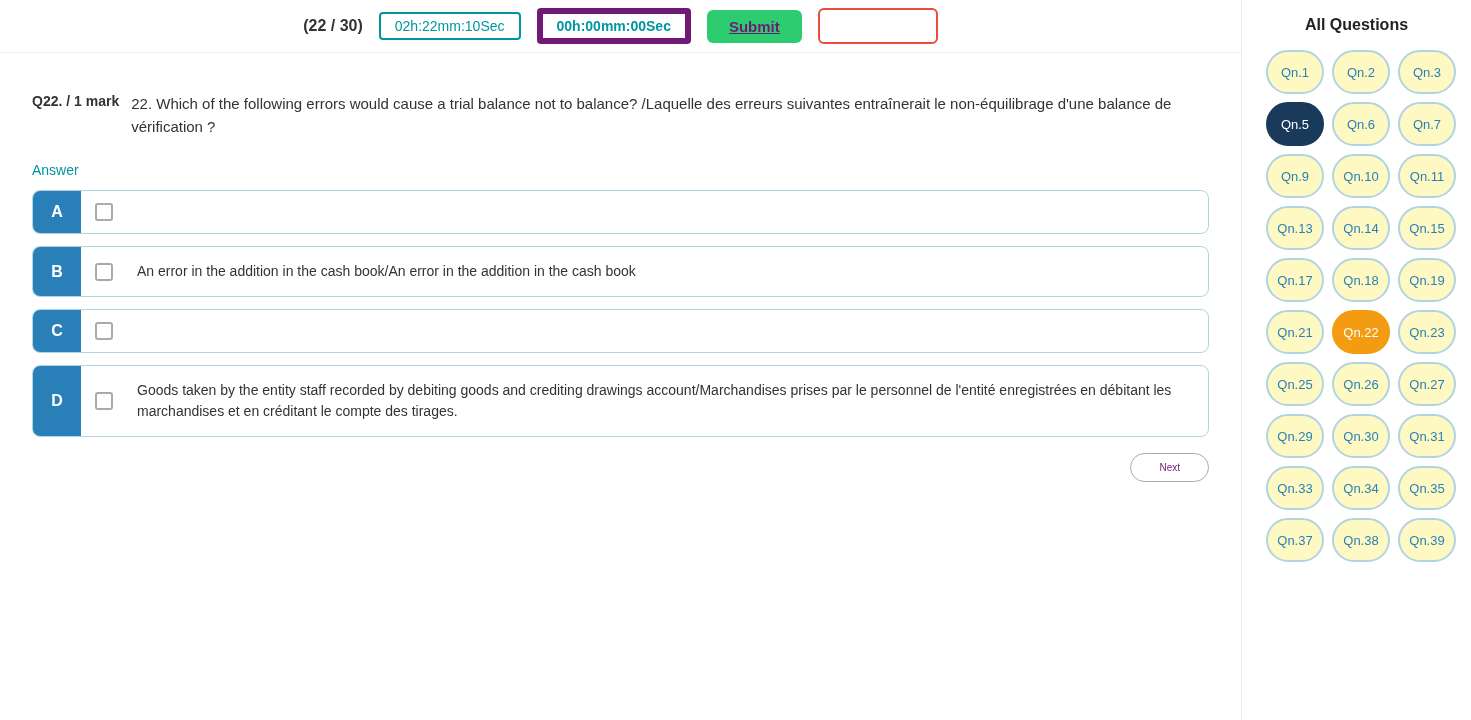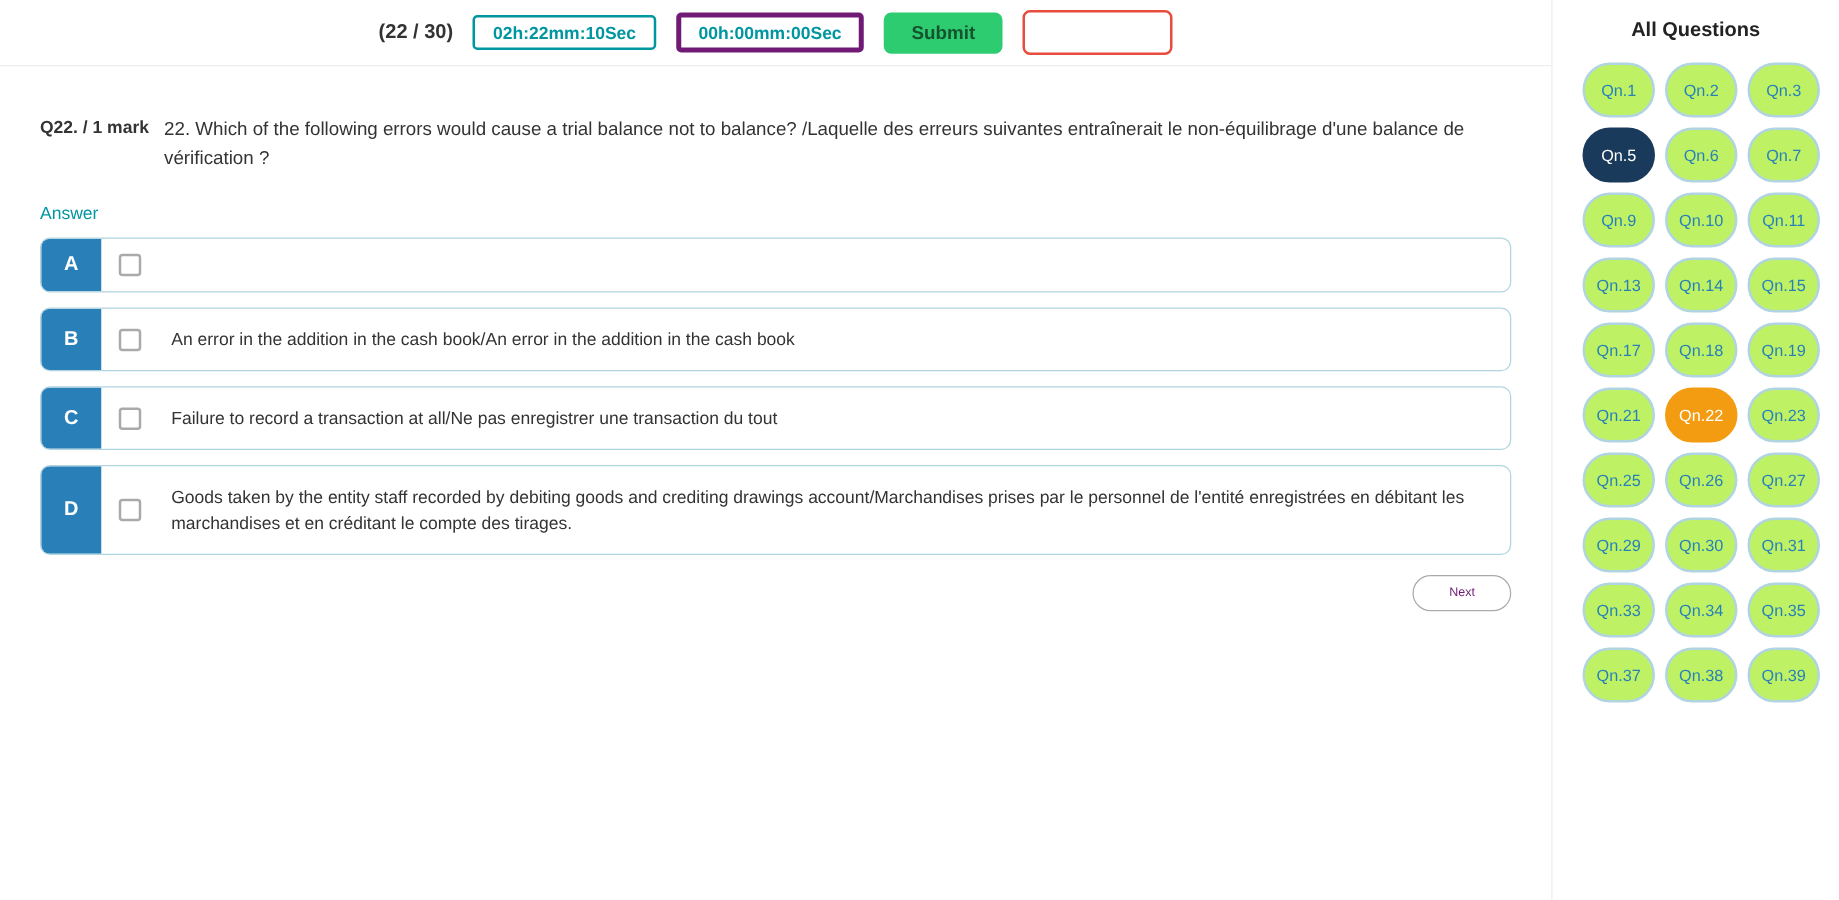--- a/index.html
+++ b/index.html
@@ -35,40 +35,41 @@
     .score-display {
       font-size: 16px;
       font-weight: bold;
       color: #333;
     }
     .timer-box {
       border: 2px solid #0096a0;
       color: #0096a0;
       padding: 4px 14px;
       font-size: 14px;
-      font-weight: bold;
+      font-weight: normal;
       border-radius: 4px;
     }
     .timer-box2 {
-      border: 4px solid #701a75;
+      border: 6px solid #701a75;
       color: #0096a0;
       padding: 4px 14px;
       font-size: 14px;
       font-weight: bold;
       border-radius: 4px;
     }
     .submit-btn {
       background: #2ecc71;
-      color: #14532d;
+      color: #701a75;
       border: none;
       padding: 8px 22px;
       border-radius: 6px;
       font-size: 15px;
       font-weight: bold;
       cursor: pointer;
+      text-decoration: underline;
     }
     .flag-box {
       border: 2px solid #e74c3c;
       border-radius: 6px;
       width: 120px;
       height: 36px;
     }
 
     
     .question-area {
@@ -191,21 +192,21 @@
     .qn-bubble {
       width: 58px;
       height: 44px;
       border-radius: 22px;
       border: 2px solid #b0d4e0;
       display: flex;
       align-items: center;
       justify-content: center;
       font-size: 13px;
       color: #2980b9;
-      background: #bef264;
+      background: #fef9c3;
       cursor: pointer;
       font-weight: 500;
     }
     .qn-bubble.active-dark {
       background: #1a3a5c;
       color: #fff;
       border-color: #1a3a5c;
     }
     .qn-bubble.active-orange {
       background: #f39c12;
@@ -252,21 +253,20 @@
       <div class="option-checkbox-area">
         <div class="option-checkbox"></div>
       </div>
       <div class="option-text">An error in the addition in the cash book/An error in the addition in the cash book</div>
     </div>
         <div class="option-row">
       <div class="option-letter">C</div>
       <div class="option-checkbox-area">
         <div class="option-checkbox"></div>
       </div>
-      <div class="option-text">Failure to record a transaction at all/Ne pas enregistrer une transaction du tout</div>
     </div>
         <div class="option-row">
       <div class="option-letter">D</div>
       <div class="option-checkbox-area">
         <div class="option-checkbox"></div>
       </div>
       <div class="option-text">Goods taken by the entity staff recorded by debiting goods and crediting drawings account/Marchandises prises par le personnel de l'entité enregistrées en débitant les marchandises et en créditant le compte des tirages.</div>
     </div>
       </div>
 

